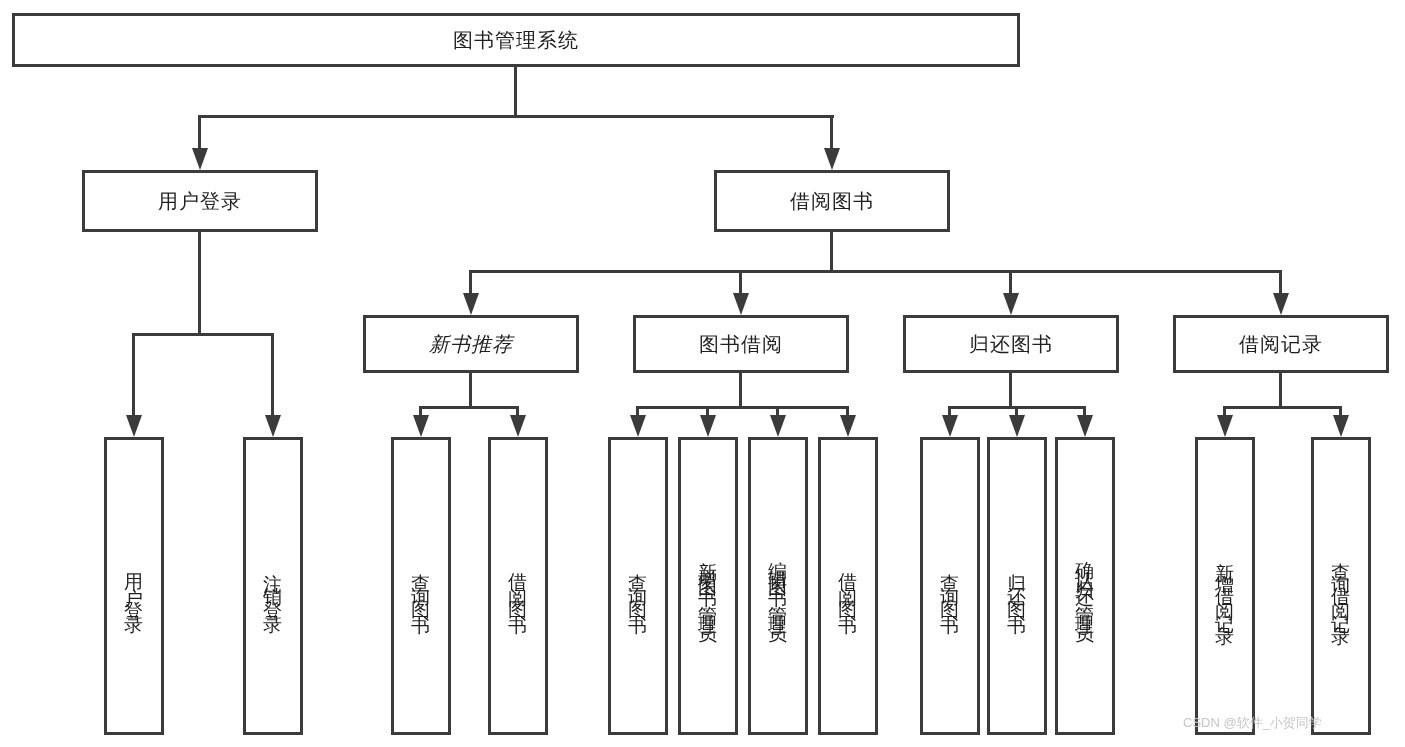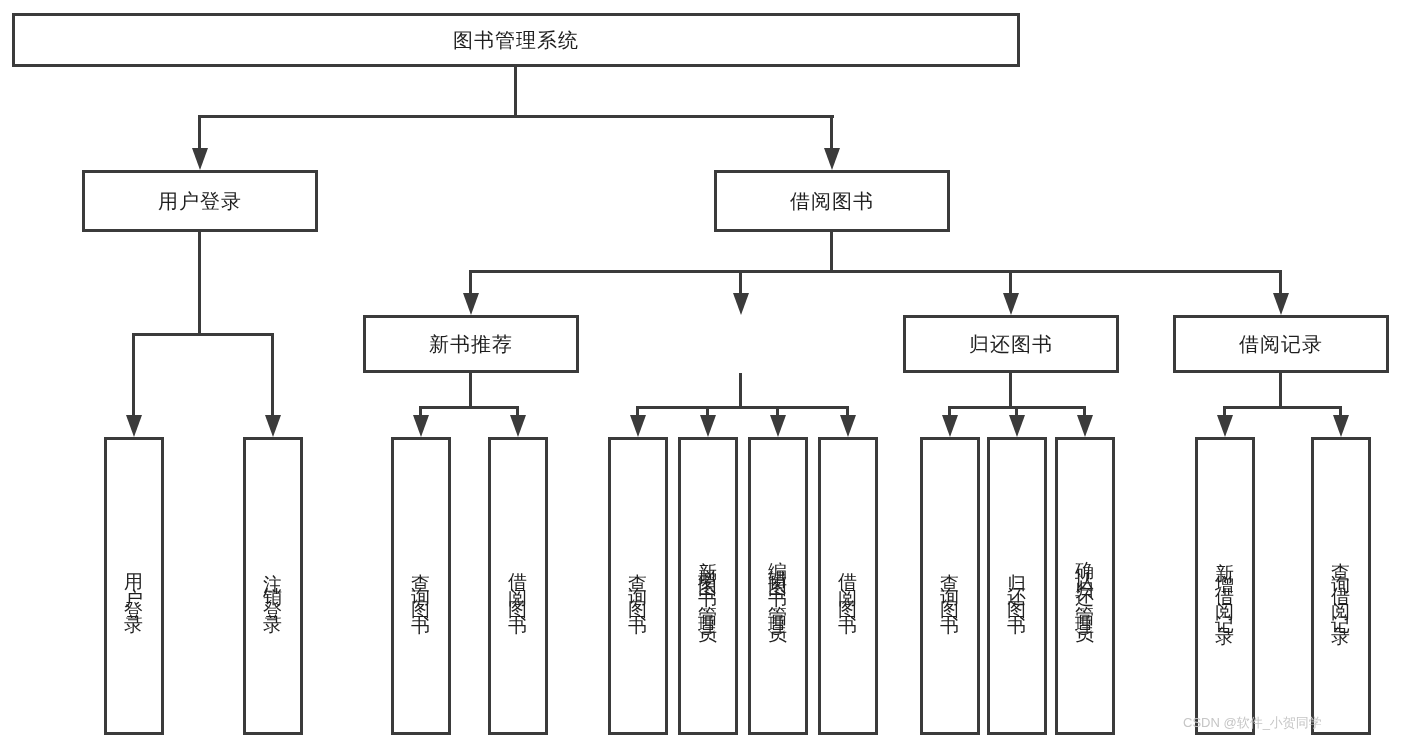--- a/index.html
+++ b/index.html
@@ -79,22 +79,25 @@
     <span>图书管理系统</span>
   </div>
 
   <div class="box" style="left:82px; top:170px; width:236px; height:62px;">
     <span>用户登录</span>
   </div>
   <div class="box" style="left:714px; top:170px; width:236px; height:62px;">
     <span>借阅图书</span>
   </div>
 
-  <div class="box" style="left:363px; top:315px; width:216px; height:58px;">
+  <div class="box" style="left:363px; top:315px; width:216px; height:58px;font-style:italic;">
     <span>新书推荐</span>
+  </div>
+  <div class="box" style="left:633px; top:315px; width:216px; height:58px;">
+    <span>图书借阅</span>
   </div>
   <div class="box" style="left:903px; top:315px; width:216px; height:58px;">
     <span>归还图书</span>
   </div>
   <div class="box" style="left:1173px; top:315px; width:216px; height:58px;font-family:Liberation Mono, monospace;">
     <span>借阅记录</span>
   </div>
 
   <div class="vbox vt4" style="left:104px;">
     <span>用户登录</span>

